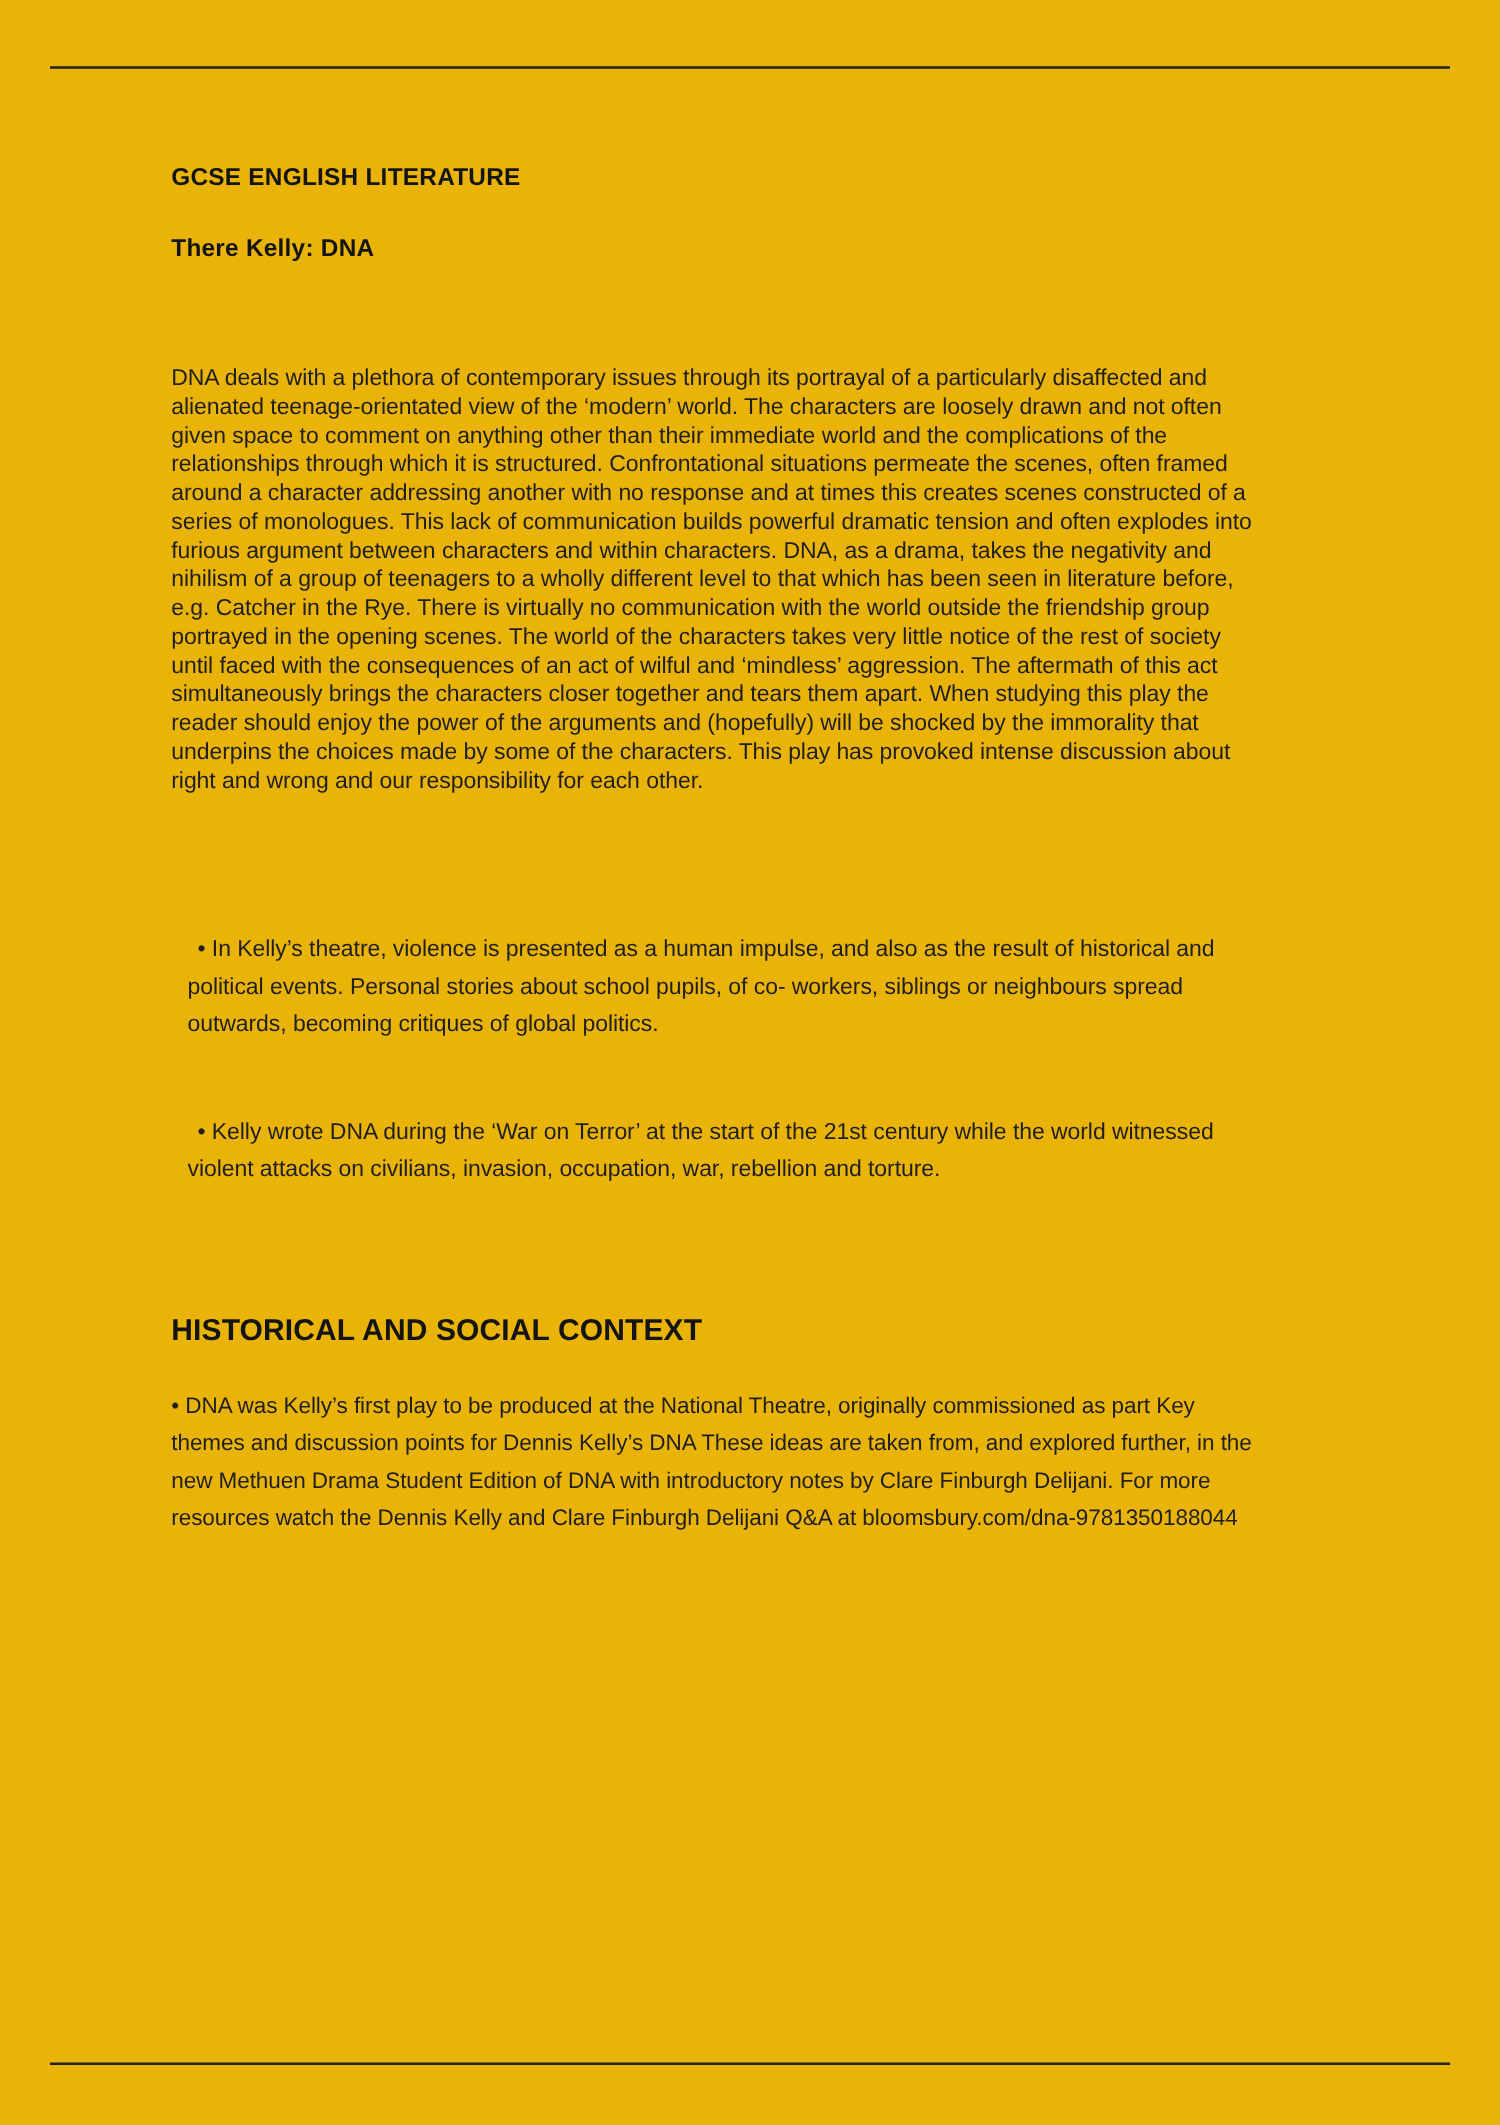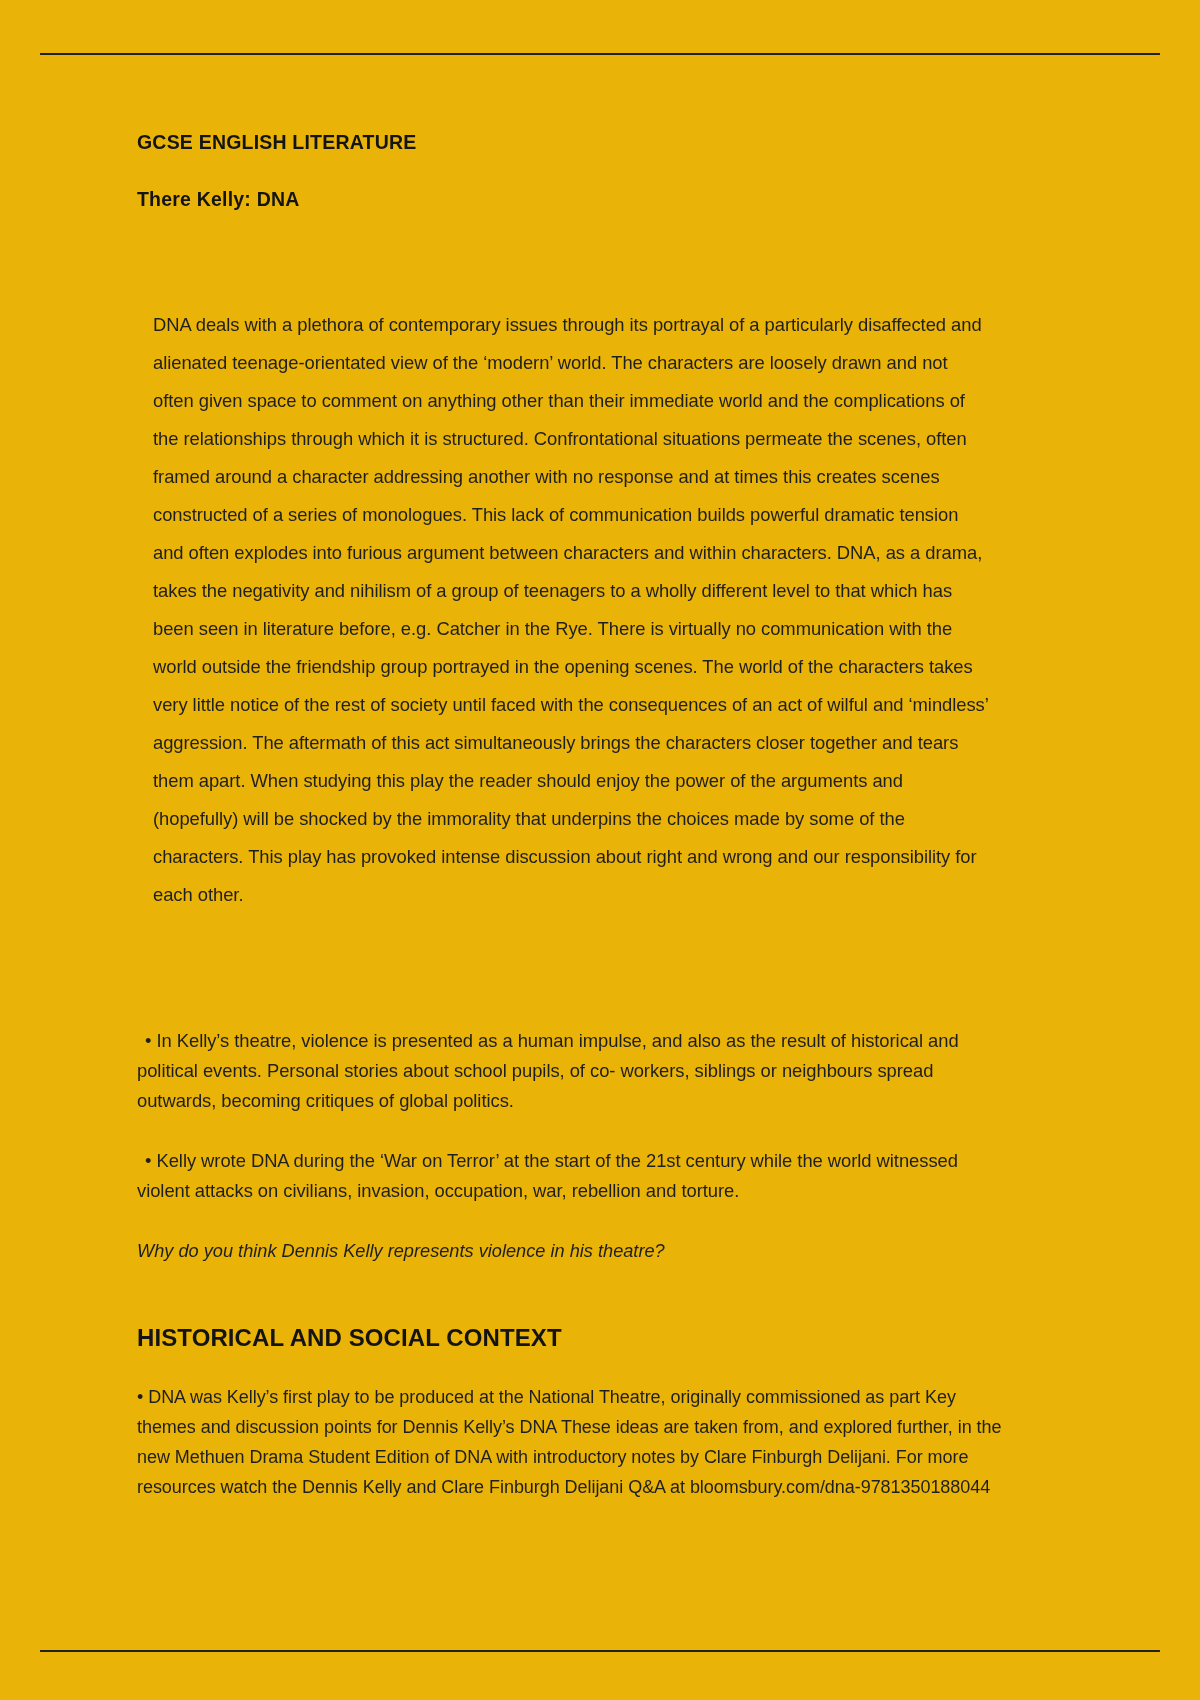--- a/index.html
+++ b/index.html
@@ -56,34 +56,34 @@
   h2.doc-subtitle {
     font-size: 19.5px;
     font-weight: bold;
     letter-spacing: 0.2px;
     margin: 0 0 0 0;
     line-height: 1.25;
     color: #141414;
   }
   p.body-para {
     font-size: 18.4px;
-    line-height: 38px;
-    margin: 16px;
+    line-height: 23px;
+    margin: 0;
     text-align: left;
     color: #1f1f1f;
     letter-spacing: -0.05px;
   }
   .spacer-lg { height: 78px; }
   .spacer-xl { height: 96px; }
   .spacer-md { height: 58px; }
   .spacer-sm { height: 30px; }
   p.bullet-para {
     font-size: 18.4px;
     line-height: 30px;
-    margin: 0;
+    margin: 13px;
     color: #1f1f1f;
     letter-spacing: -0.05px;
   }
   p.bullet-para.indent-bullet {
     text-indent: 8px;
   }
   p.italic-question {
     font-size: 18.2px;
     line-height: 30px;
     margin: 0;
@@ -125,21 +125,20 @@
     <div class="spacer-xl"></div>
 
     <p class="bullet-para indent-bullet">• In Kelly’s theatre, violence is presented as a human impulse, and also as the result of historical and political events. Personal stories about school pupils, of co- workers, siblings or neighbours spread outwards, becoming critiques of global politics.</p>
 
     <div class="spacer-sm"></div>
 
     <p class="bullet-para indent-bullet">• Kelly wrote DNA during the ‘War on Terror’ at the start of the 21st century while the world witnessed violent attacks on civilians, invasion, occupation, war, rebellion and torture.</p>
 
     <div class="spacer-sm"></div>
 
-    <p class="italic-question">Why do you think Dennis Kelly represents violence in his theatre?</p>
 
     <div class="spacer-md"></div>
 
     <h3 class="section-heading">HISTORICAL AND SOCIAL CONTEXT</h3>
 
     <div class="spacer-sm"></div>
 
     <p class="context-para">• DNA was Kelly’s  first play to be produced at the National Theatre, originally commissioned as part Key themes and discussion points for Dennis Kelly’s DNA These ideas are taken from, and explored further, in the new Methuen Drama Student Edition of DNA with introductory notes by Clare Finburgh Delijani. For more resources watch the Dennis Kelly and Clare Finburgh Delijani Q&amp;A at bloomsbury.com/dna-9781350188044</p>
 
   </div>

